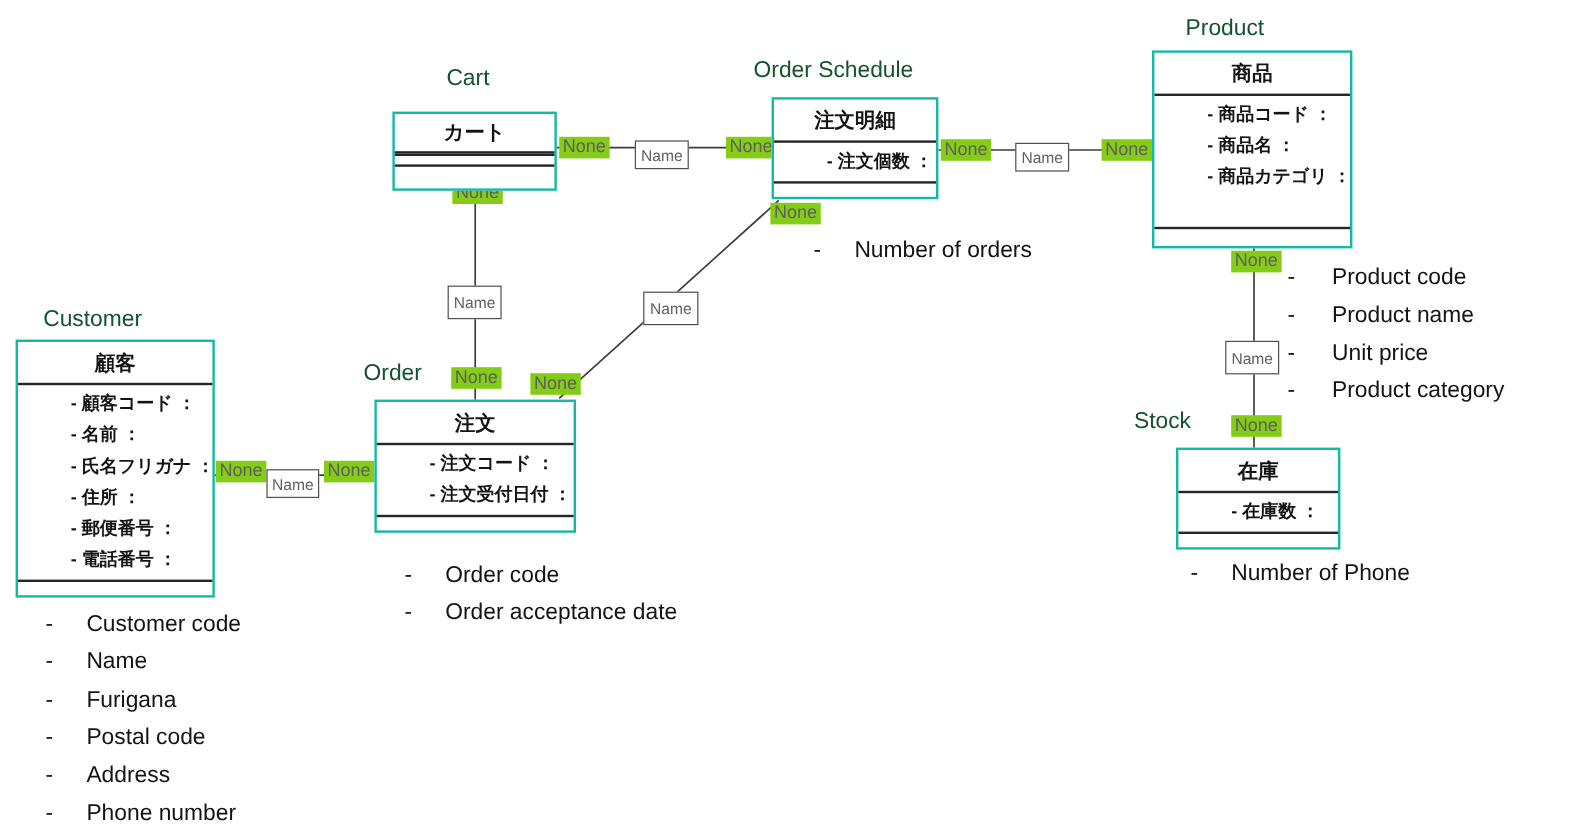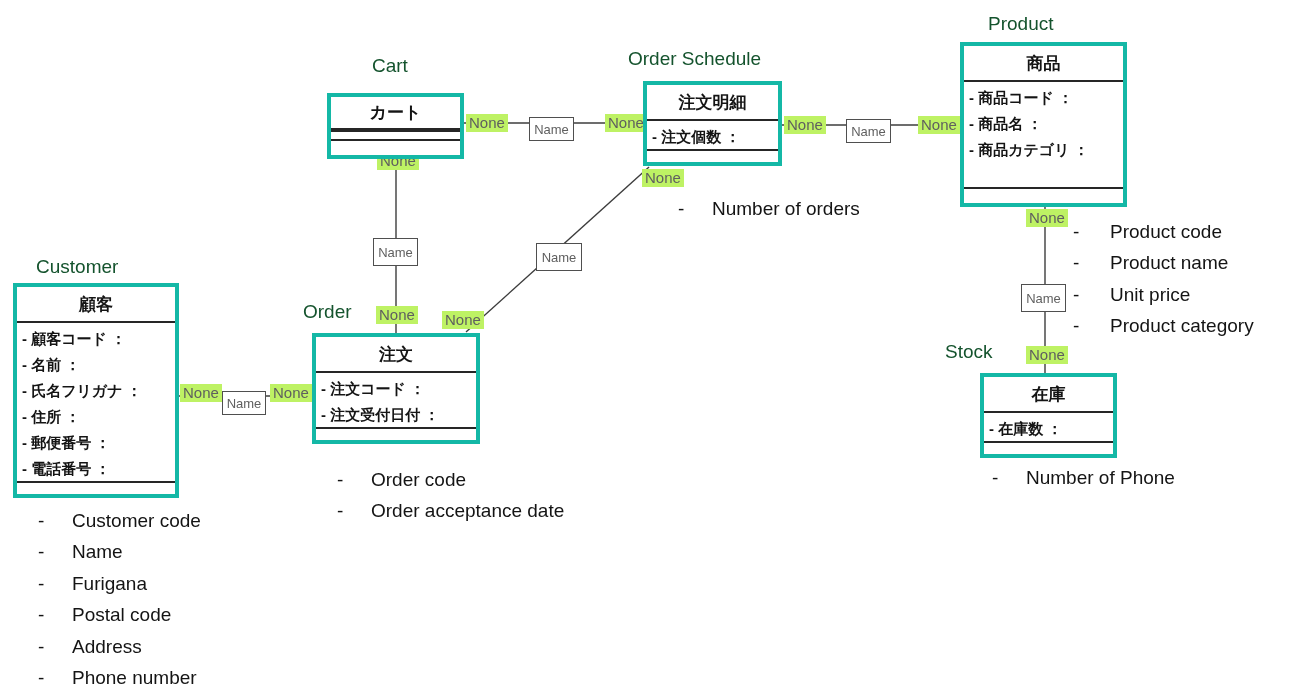--- a/index.html
+++ b/index.html
@@ -5,35 +5,35 @@
   html,body{margin:0;padding:0;background:#ffffff;}
   .stage{
     position:relative;width:1309px;height:697px;background:#ffffff;overflow:hidden;
     font-family:"Liberation Sans", sans-serif;color:#141414;
   }
   .wires{position:absolute;left:0;top:0;z-index:1;}
   .entity-label{
     position:absolute;z-index:2;font-size:19px;color:#14532d;white-space:nowrap;
   }
   .entity-box{
-    position:absolute;z-index:3;background:#ffffff;border:4px solid #14b8a6;
+    position:absolute;z-index:3;background:#ffffff;border:2px solid #14b8a6;
     box-sizing:border-box;display:flex;flex-direction:column;
   }
   .entity-title{
     height:34px;flex:none;display:flex;align-items:center;justify-content:center;
     border-bottom:2px solid #262626;font-weight:bold;font-size:17px;white-space:nowrap;
   }
-  .entity-attrs{flex:1 1 auto;padding:3px 0 0 5px;overflow:hidden;}
+  .entity-attrs{flex:1 1 auto;padding:3px 0 0 20px;overflow:hidden;margin-left:24px;}
   .attr{font-weight:bold;font-size:15px;line-height:26px;white-space:nowrap;}
   .entity-empty{flex:none;border-top:2px solid #262626;}
   .cart-empty-1{flex:none;height:7px;border-top:2px solid #262626;}
   .cart-empty-2{flex:1 1 auto;border-top:2px solid #262626;}
   .none-label{
     position:absolute;z-index:2;font-size:15px;line-height:18px;color:#5f5f5f;
-    background:#bef264;padding:0 3px;white-space:nowrap;
+    background:#84cc16;padding:0 3px;white-space:nowrap;
   }
   .name-box{
     position:absolute;z-index:2;background:#ffffff;border:1.5px solid #4f4f4f;
     box-sizing:border-box;display:flex;align-items:center;justify-content:center;
     font-size:13px;color:#5f5f5f;
   }
   .notes{position:absolute;z-index:2;font-size:19px;color:#141414;}
   .note-row{display:flex;align-items:center;height:31.5px;white-space:nowrap;}
   .note-dash{width:34px;flex:none;}
   .notes-product .note-dash{width:37px;}

